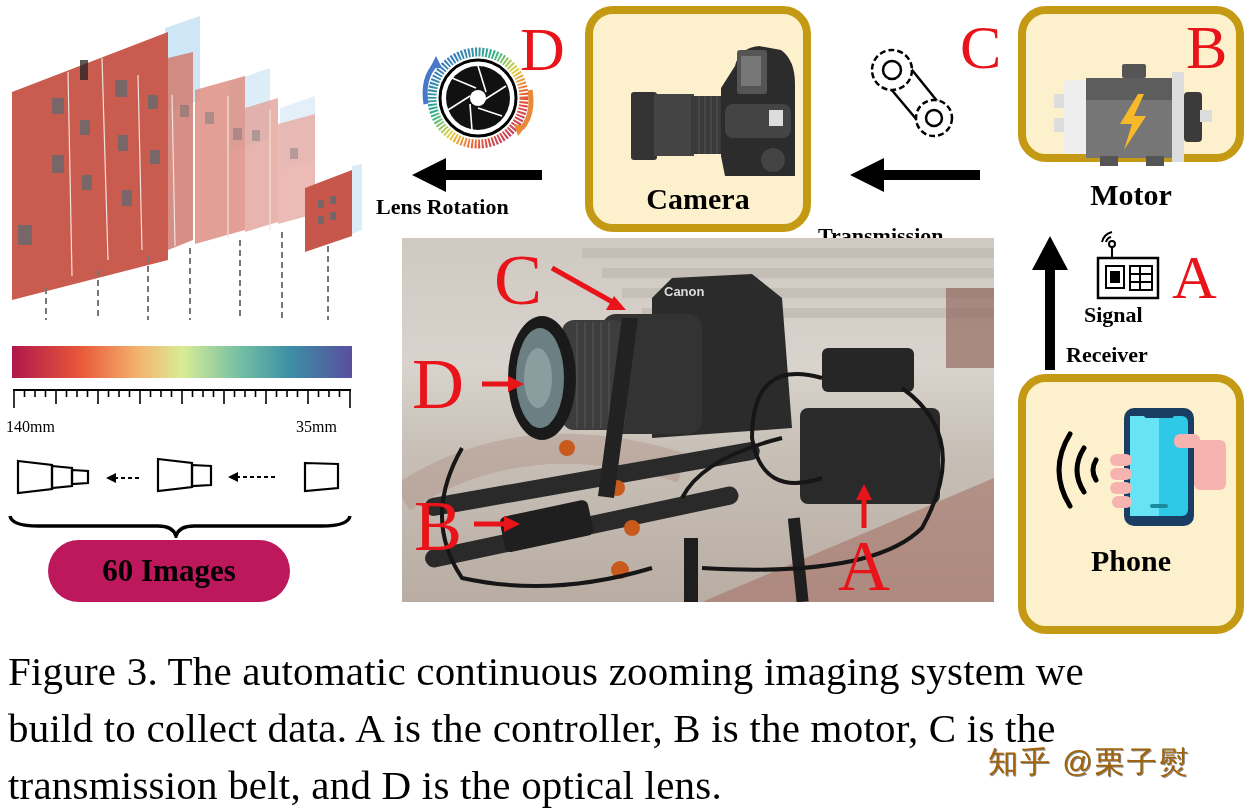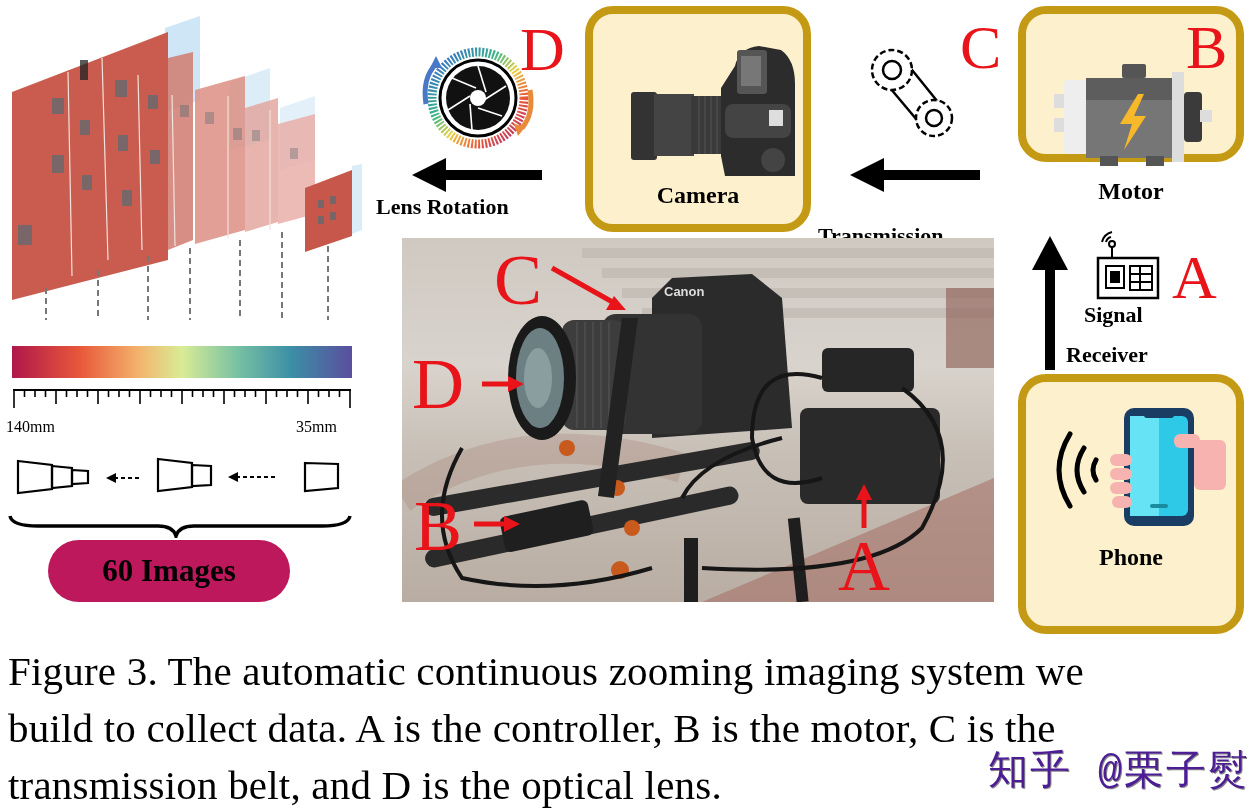--- a/index.html
+++ b/index.html
@@ -1,23 +1,23 @@
 <!DOCTYPE html>
 <html><head>
 <meta charset="utf-8">
 <style>
   html, body { margin:0; padding:0; background:#ffffff; }
   body { width:1254px; height:810px; position:relative; overflow:hidden; font-family:"Liberation Serif","DejaVu Serif",serif; color:#000; }
   .abs { position:absolute; }
   .box { position:absolute; border:8px solid #c49a14; border-radius:28px; background:#fdf0cc; box-sizing:border-box; }
-  .box-label { position:absolute; left:0; right:0; text-align:center; font-weight:bold; font-size:24px; }
+  .box-label { position:absolute; left:0; right:0; text-align:center; font-weight:bold; font-size:30px; }
   .red { color:#e8141a; font-size:62px; line-height:1; }
   .bold-label { font-weight:bold; font-size:22px; white-space:nowrap; }
   .caption { position:absolute; left:8px; top:643px; width:1240px; font-size:41px; line-height:57px; letter-spacing:0.2px; }
-  .watermark { position:absolute; left:988px; top:742px; font-family:Liberation Mono, monospace; font-size:40px; color:#4c1d95; letter-spacing:2px; text-shadow:1px 1px 0 #8a8a8a; }
+  .watermark { position:absolute; left:988px; top:742px; font-family:Liberation Sans, sans-serif; font-size:30px; color:#a16207; letter-spacing:2px; text-shadow:1px 1px 0 #8a8a8a; }
   .pill { position:absolute; left:48px; top:540px; width:242px; height:62px; border-radius:31px; background:#be185d; text-align:center; line-height:62px; font-weight:bold; font-size:31px; }
 </style>
 </head>
 <body>
 
 <div class="abs" style="left:0;top:0;width:380px;height:320px;">
   <svg width="380" height="320" viewBox="0 0 380 320">
 
     <polygon points="165,28 200,16 200,100 165,112" fill="#cfe6f6"></polygon>
     <polygon points="230,82 270,68 270,140 230,150" fill="#dcedf8"></polygon>

